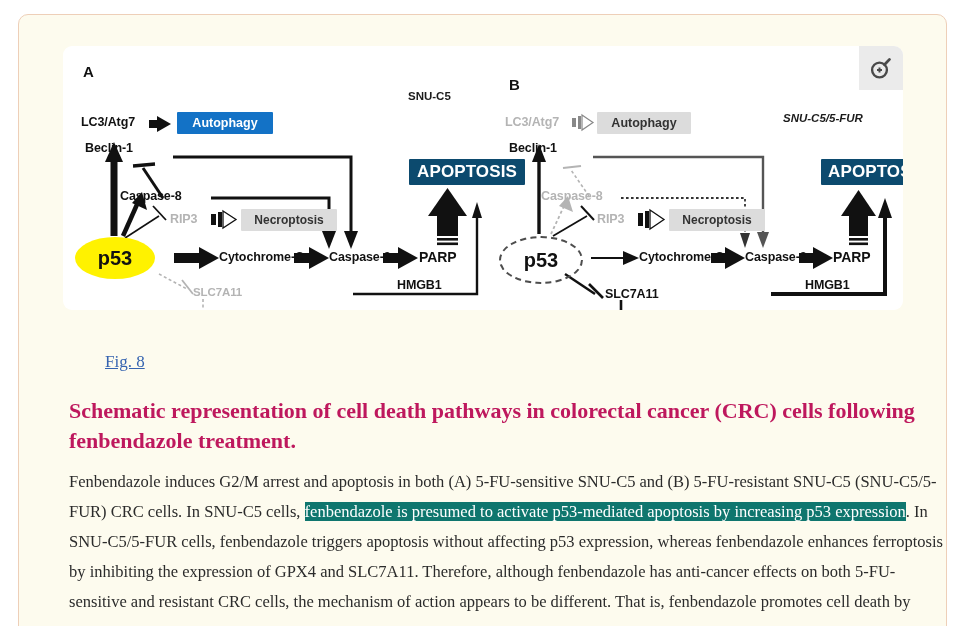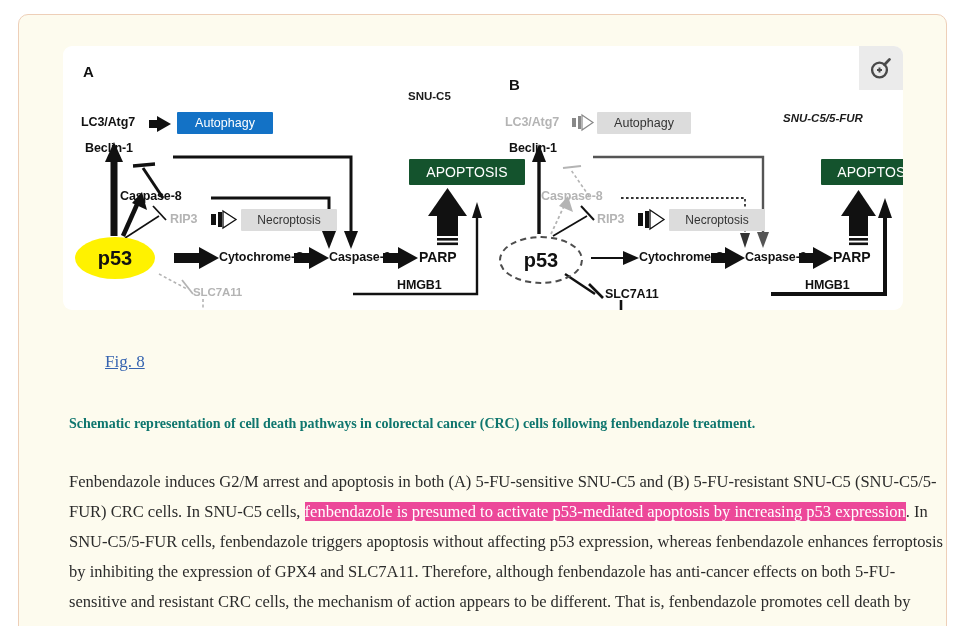--- a/index.html
+++ b/index.html
@@ -48,27 +48,27 @@
     font-family:"Liberation Sans", sans-serif;
     font-weight:bold;font-size:12.5px;color:#111;
     white-space:nowrap;letter-spacing:-0.1px;text-align:right;
   }
   .node.sm{font-size:11.5px;}
   .node.dim{color:#b4b4b4;}
   
   .box{
     position:absolute;
     font-family:"Liberation Sans", sans-serif;
-    font-weight:normal;font-size:12.5px;
+    font-weight:bold;font-size:12.5px;
     display:flex;align-items:center;justify-content:center;
     white-space:nowrap;
   }
   .box.blue{background:#1372c6;color:#ffffff;}
   .box.grey{background:#dcdcdc;color:#333333;}
-  .box.apop{background:#14532d;color:#ffffff;font-size:14px;letter-spacing:0.1px;}
+  .box.apop{background:#0c4a6e;color:#ffffff;font-size:17px;letter-spacing:0.1px;}
 
   
   .p53-ell{
     position:absolute;
     background:#fff200;border-radius:50%;
     display:flex;align-items:center;justify-content:center;
     font-family:"Liberation Sans", sans-serif;
     font-weight:bold;font-size:20px;color:#111;
   }
   .p53-dash{
@@ -91,33 +91,33 @@
   
   .figlink{
     position:absolute;left:50px;top:337px;
     font-family:"Liberation Serif", serif;
     font-size:17px;color:#3664b0;
     text-decoration:underline;
     cursor:pointer;
     margin-left:36px;
   }
   .figtitle{
-    position:absolute;left:50px;top:394px;width:880px;
+    position:absolute;left:50px;top:381px;width:880px;
     font-family:"Liberation Serif", serif;
-    font-weight:bold;font-size:14px;color:#0f766e;
+    font-weight:bold;font-size:22px;color:#be185d;
     line-height:30px;
   }
   .figbody{
     position:absolute;left:50px;top:452px;width:882px;
     font-family:"Liberation Serif", serif;
     font-size:16.5px;color:#2b2b2b;
     line-height:30px;
     text-align:left;
   }
-  .hl{background:#ec4899;color:#ffffff;text-align:center;}
+  .hl{background:#0f766e;color:#ffffff;text-align:center;}
 </style>
 </head>
 <body>
 
 <div id="page">
 
   <div class="fig-card">
     <div class="fig-inner">
 
       <div class="panel" id="panelA">

